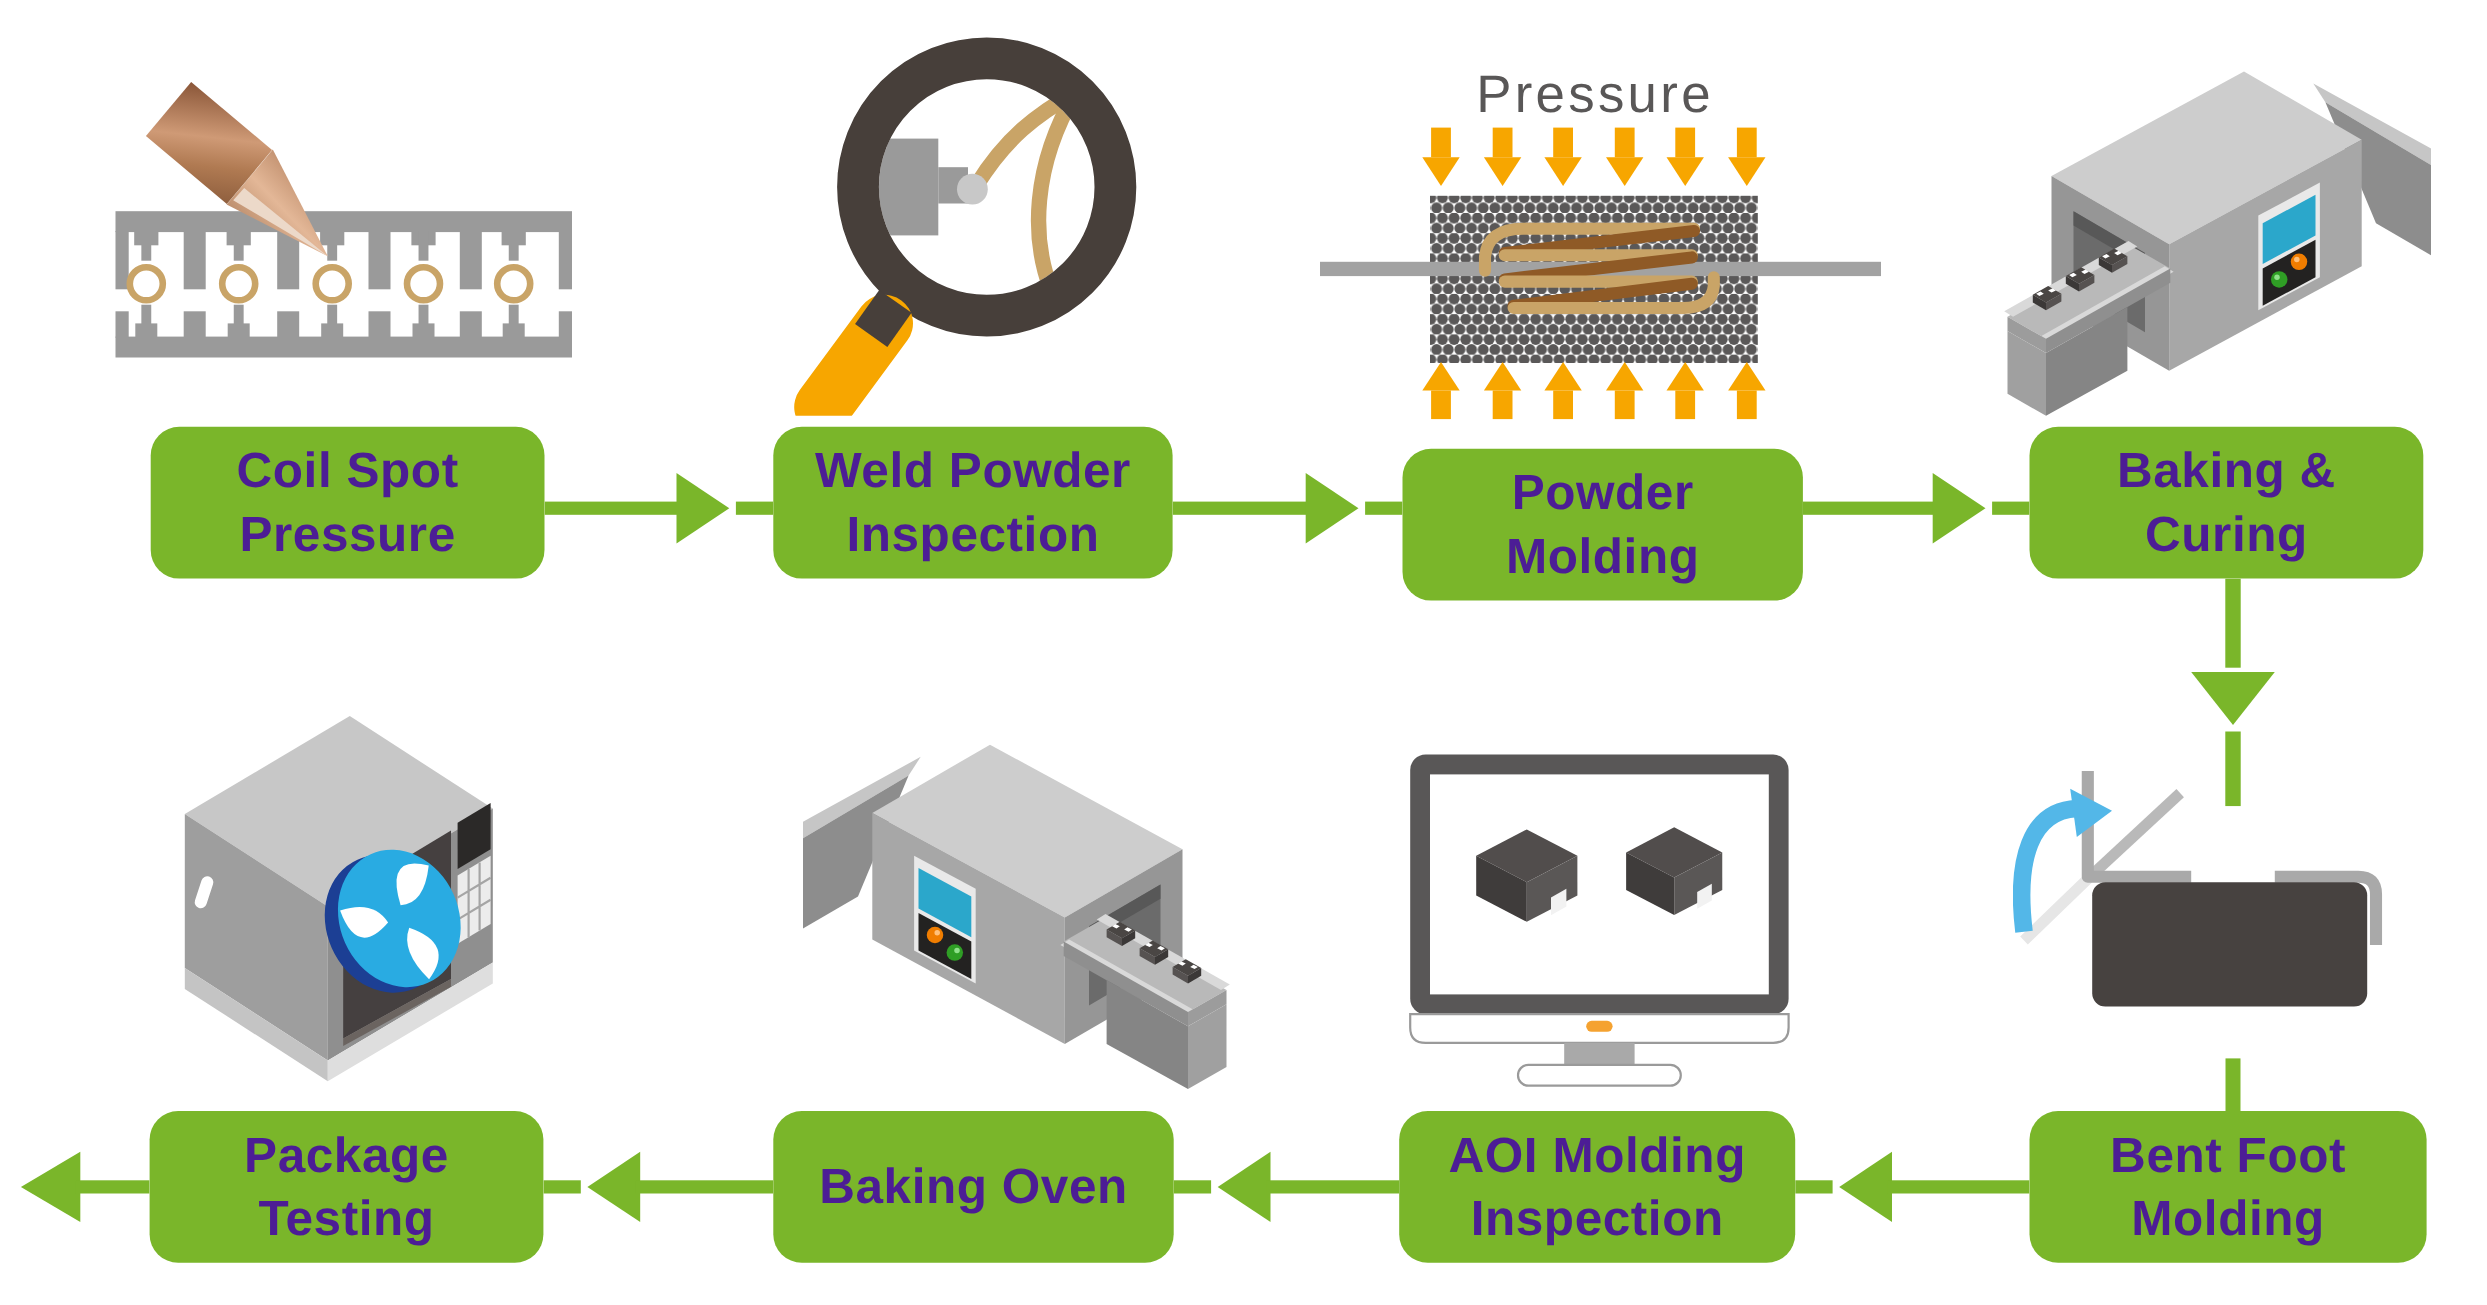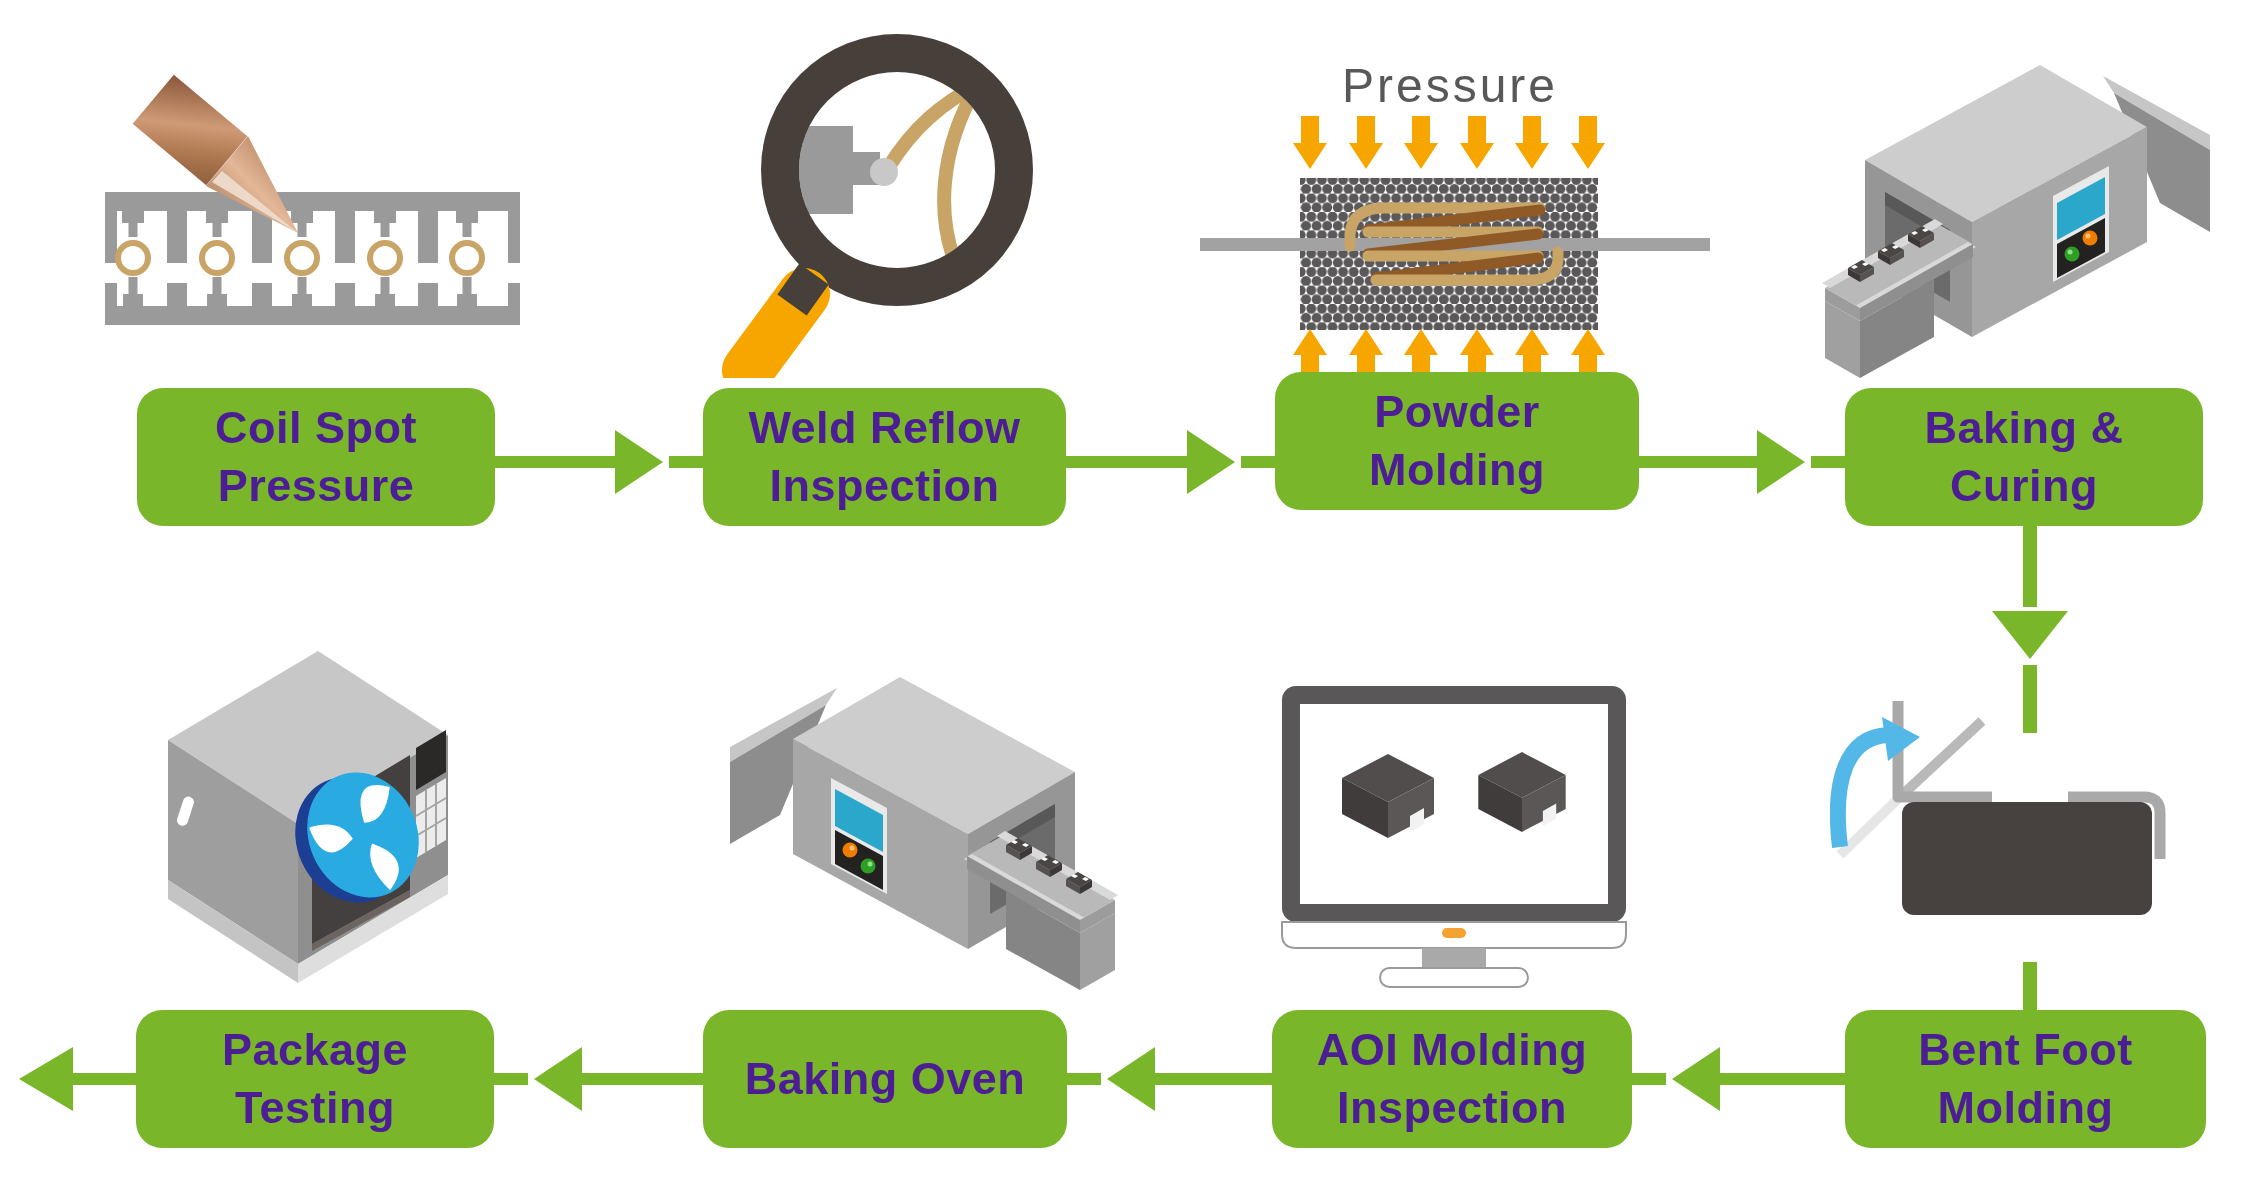--- a/index.html
+++ b/index.html
@@ -250,24 +250,24 @@
       <path d="M10,162 C2,96 16,52 58,50" fill="none" stroke="#53b7e8" stroke-width="16"></path>
       <polygon points="52,32 90,52 58,76" fill="#53b7e8"></polygon>
     </g>
   </svg>
 
   <div class="step-box" style="left:137px;top:388px;width:358px;height:138px">
     <div>Coil Spot</div>
     <div>Pressure</div>
   </div>
   <div class="step-box" style="left:703px;top:388px;width:363px;height:138px">
-    <div>Weld Reflow</div>
+    <div>Weld Powder</div>
     <div>Inspection</div>
   </div>
-  <div class="step-box" style="left:1275px;top:372px;width:364px;height:138px">
+  <div class="step-box" style="left:1275px;top:408px;width:364px;height:138px">
     <div>Powder</div>
     <div>Molding</div>
   </div>
   <div class="step-box" style="left:1845px;top:388px;width:358px;height:138px">
     <div>Baking &amp;</div>
     <div>Curing</div>
   </div>
   <div class="step-box" style="left:1845px;top:1010px;width:361px;height:138px">
     <div>Bent Foot</div>
     <div>Molding</div>

